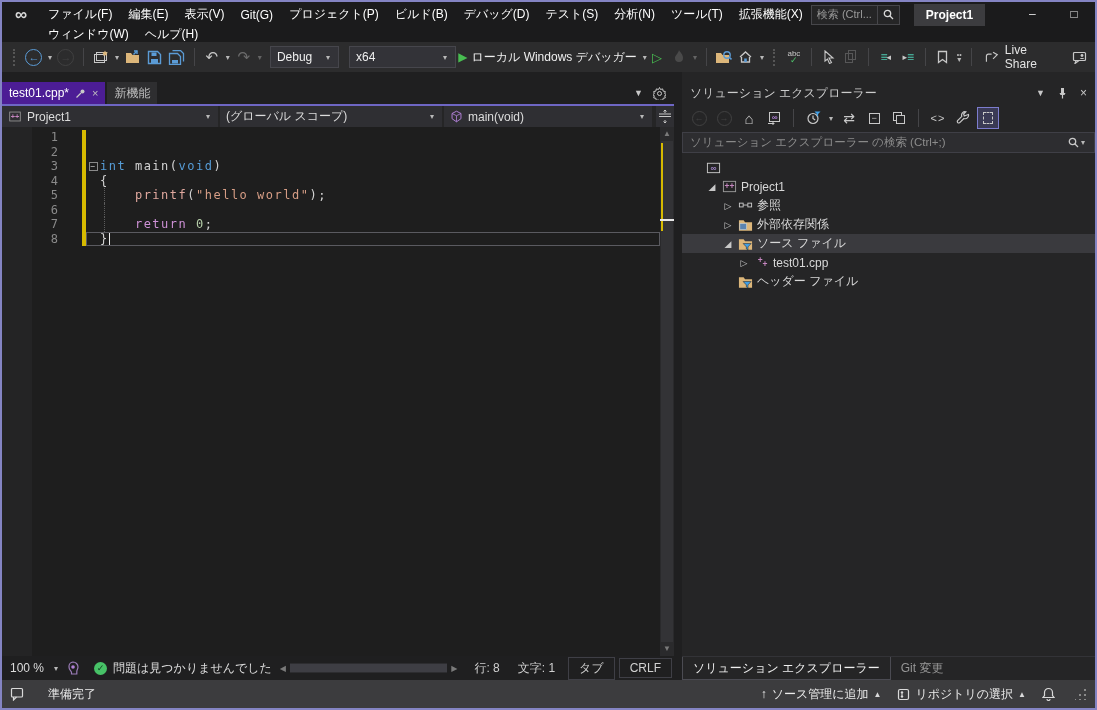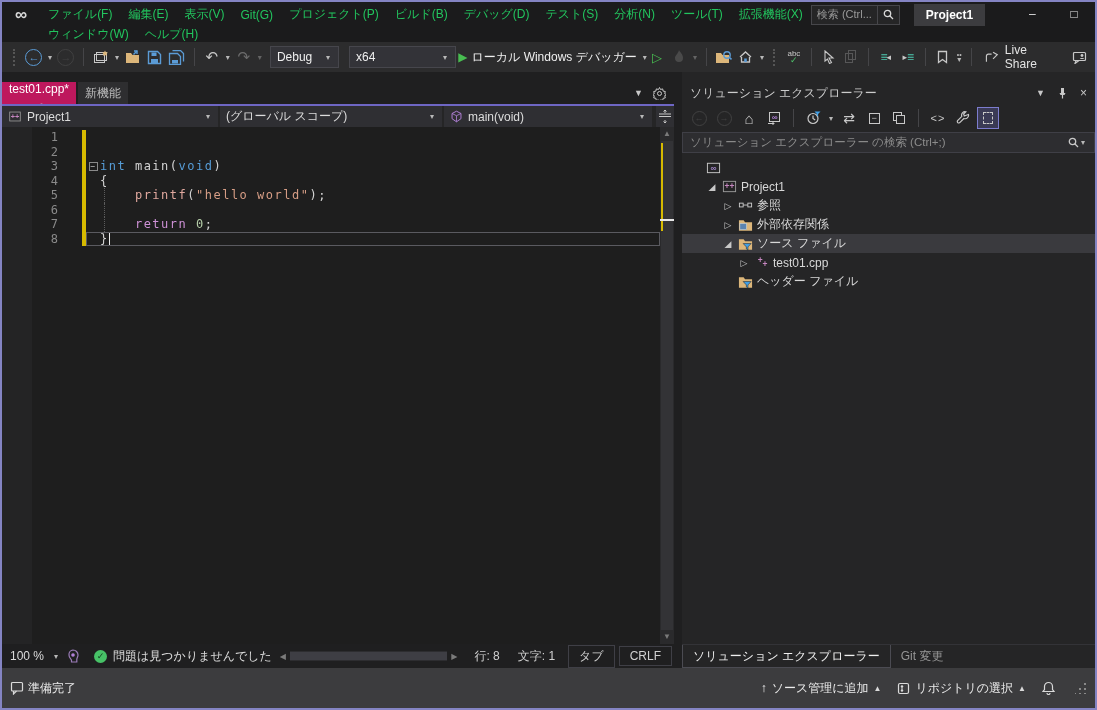--- a/index.html
+++ b/index.html
@@ -9,21 +9,21 @@
     background:#1B1B1C;border:2px solid #8484C3;
     font-family:"Liberation Sans","DejaVu Sans",sans-serif;
     font-size:12px;color:#D4D4D4;overflow:hidden;
     display:flex;flex-direction:column;
   }
   
   .titlebar{height:40px;background:#1B1B1C;flex:0 0 auto;}
   .tb-row1{display:flex;align-items:center;height:25px;}
   .vs-logo{width:38px;text-align:center;font-size:17px;font-weight:bold;color:#D8D8D8;flex:0 0 auto;}
   .menu-row{display:flex;align-items:center;height:100%;}
-  .menu-item{padding:2px 8px;color:#22c55e;cursor:default;white-space:nowrap;}
+  .menu-item{padding:2px 8px;color:#ffffff;cursor:default;white-space:nowrap;}
   .tb-row2{display:flex;align-items:center;height:15px;padding-left:38px;}
   .tb-spacer{flex:1;}
   .tb-search{display:flex;align-items:center;width:102px;height:20px;border:1px solid #46464A;background:#252526;margin-right:14px;}
   .tb-search .ph{flex:1;padding:0 5px;color:#9A9A9A;font-size:11px;white-space:nowrap;overflow:hidden;}
   .tb-search .mag{width:22px;height:100%;border-left:1px solid #46464A;display:flex;align-items:center;justify-content:center;}
   .account-btn{background:#3C3C3F;color:#FFF;font-weight:bold;border:none;height:22px;padding:0 12px;margin-right:26px;font-size:12px;font-family:inherit;}
   .win-controls{display:flex;height:25px;}
   .win-controls .wbtn{width:42px;text-align:center;line-height:25px;color:#E2E2E2;font-size:12px;}
   
   .toolbar{height:30px;background:#2C2C2D;display:flex;align-items:center;padding:0 6px;flex:0 0 auto;gap:2px;}
@@ -43,21 +43,21 @@
   .abc-ic .ck{color:#4EC26B;font-size:9px;}
   .teal-lines{color:#4EC9B0;font-size:12px;letter-spacing:-1px;}
   
   .main{flex:1;display:flex;background:#1F1F20;min-height:0;}
   .editor-pane{width:672px;display:flex;flex-direction:column;min-height:0;}
   .v-splitter{width:8px;background:#1F1F20;}
   .pane-gap{height:10px;}
   
   .tabstrip{height:22px;display:flex;align-items:stretch;}
   .etab{display:flex;align-items:center;padding:0 7px;gap:6px;font-size:12px;}
-  .etab.active{background:#be185d;color:#FFF;flex-direction:column;}
+  .etab.active{background:#4c1d95;color:#FFF;}
   .etab.inactive{background:#2E2E30;color:#BEBEBE;margin-left:2px;}
   .tab-ico{font-size:10px;color:#C0C0C0;display:flex;align-items:center;}
   .tabstrip-right{margin-left:auto;display:flex;align-items:center;gap:10px;padding-right:8px;color:#C8C8C8;}
   .accent-line{height:2px;background:#6E66C4;}
   
   .navbar{height:21px;background:#252526;display:flex;align-items:stretch;}
   .nav-combo{flex:1;display:flex;align-items:center;background:#2F2F33;border-right:2px solid #252526;padding:0 6px;color:#DCDCDC;}
   .nav-combo .lbl{flex:1;white-space:nowrap;overflow:hidden;}
   .nav-split{width:20px;background:#2F2F33;display:flex;align-items:center;justify-content:center;color:#C8C8C8;border-left:2px solid #252526;}
   
@@ -114,21 +114,21 @@
   .se-tree{flex:1;overflow:hidden;padding-top:3px;}
   .tree-row{height:19px;display:flex;align-items:center;color:#D8D8D8;white-space:nowrap;}
   .tree-row.selected{background:#3A3A3E;}
   .tree-row .expander{width:16px;text-align:center;font-size:9px;color:#C8C8C8;flex:0 0 auto;}
   .tree-row .ticon{width:18px;display:flex;align-items:center;justify-content:center;flex:0 0 auto;}
   .tree-row .tlabel{padding-left:3px;}
   .se-bottom-tabs{height:24px;display:flex;align-items:stretch;background:#252526;border-top:1px solid #333337;}
   .se-btab{display:flex;align-items:center;padding:0 10px;color:#969696;}
   .se-btab.active{color:#EFEFEF;border:1px solid #4B4B52;border-top:none;background:#252526;}
   
-  .statusbar{height:40px;background:#3C3C3E;display:flex;align-items:center;padding:0 8px;color:#ECECEC;flex:0 0 auto;gap:4px;}
+  .statusbar{height:28px;background:#3C3C3E;display:flex;align-items:center;padding:0 8px;color:#ECECEC;flex:0 0 auto;gap:24px;}
   .sb-right{margin-left:auto;display:flex;align-items:center;gap:16px;}
   .sb-item{display:flex;align-items:center;gap:5px;white-space:nowrap;}
   .sb-caret{font-size:8px;color:#DADADA;}
   .sb-grip{width:12px;height:12px;margin-left:4px;background:
     radial-gradient(circle at 10px 2px,#8A8A8A 1.2px,transparent 1.5px),
     radial-gradient(circle at 10px 7px,#8A8A8A 1.2px,transparent 1.5px),
     radial-gradient(circle at 5px 7px,#8A8A8A 1.2px,transparent 1.5px),
     radial-gradient(circle at 10px 12px,#8A8A8A 1.2px,transparent 1.5px),
     radial-gradient(circle at 5px 12px,#8A8A8A 1.2px,transparent 1.5px),
     radial-gradient(circle at 0px 12px,#8A8A8A 1.2px,transparent 1.5px);}

